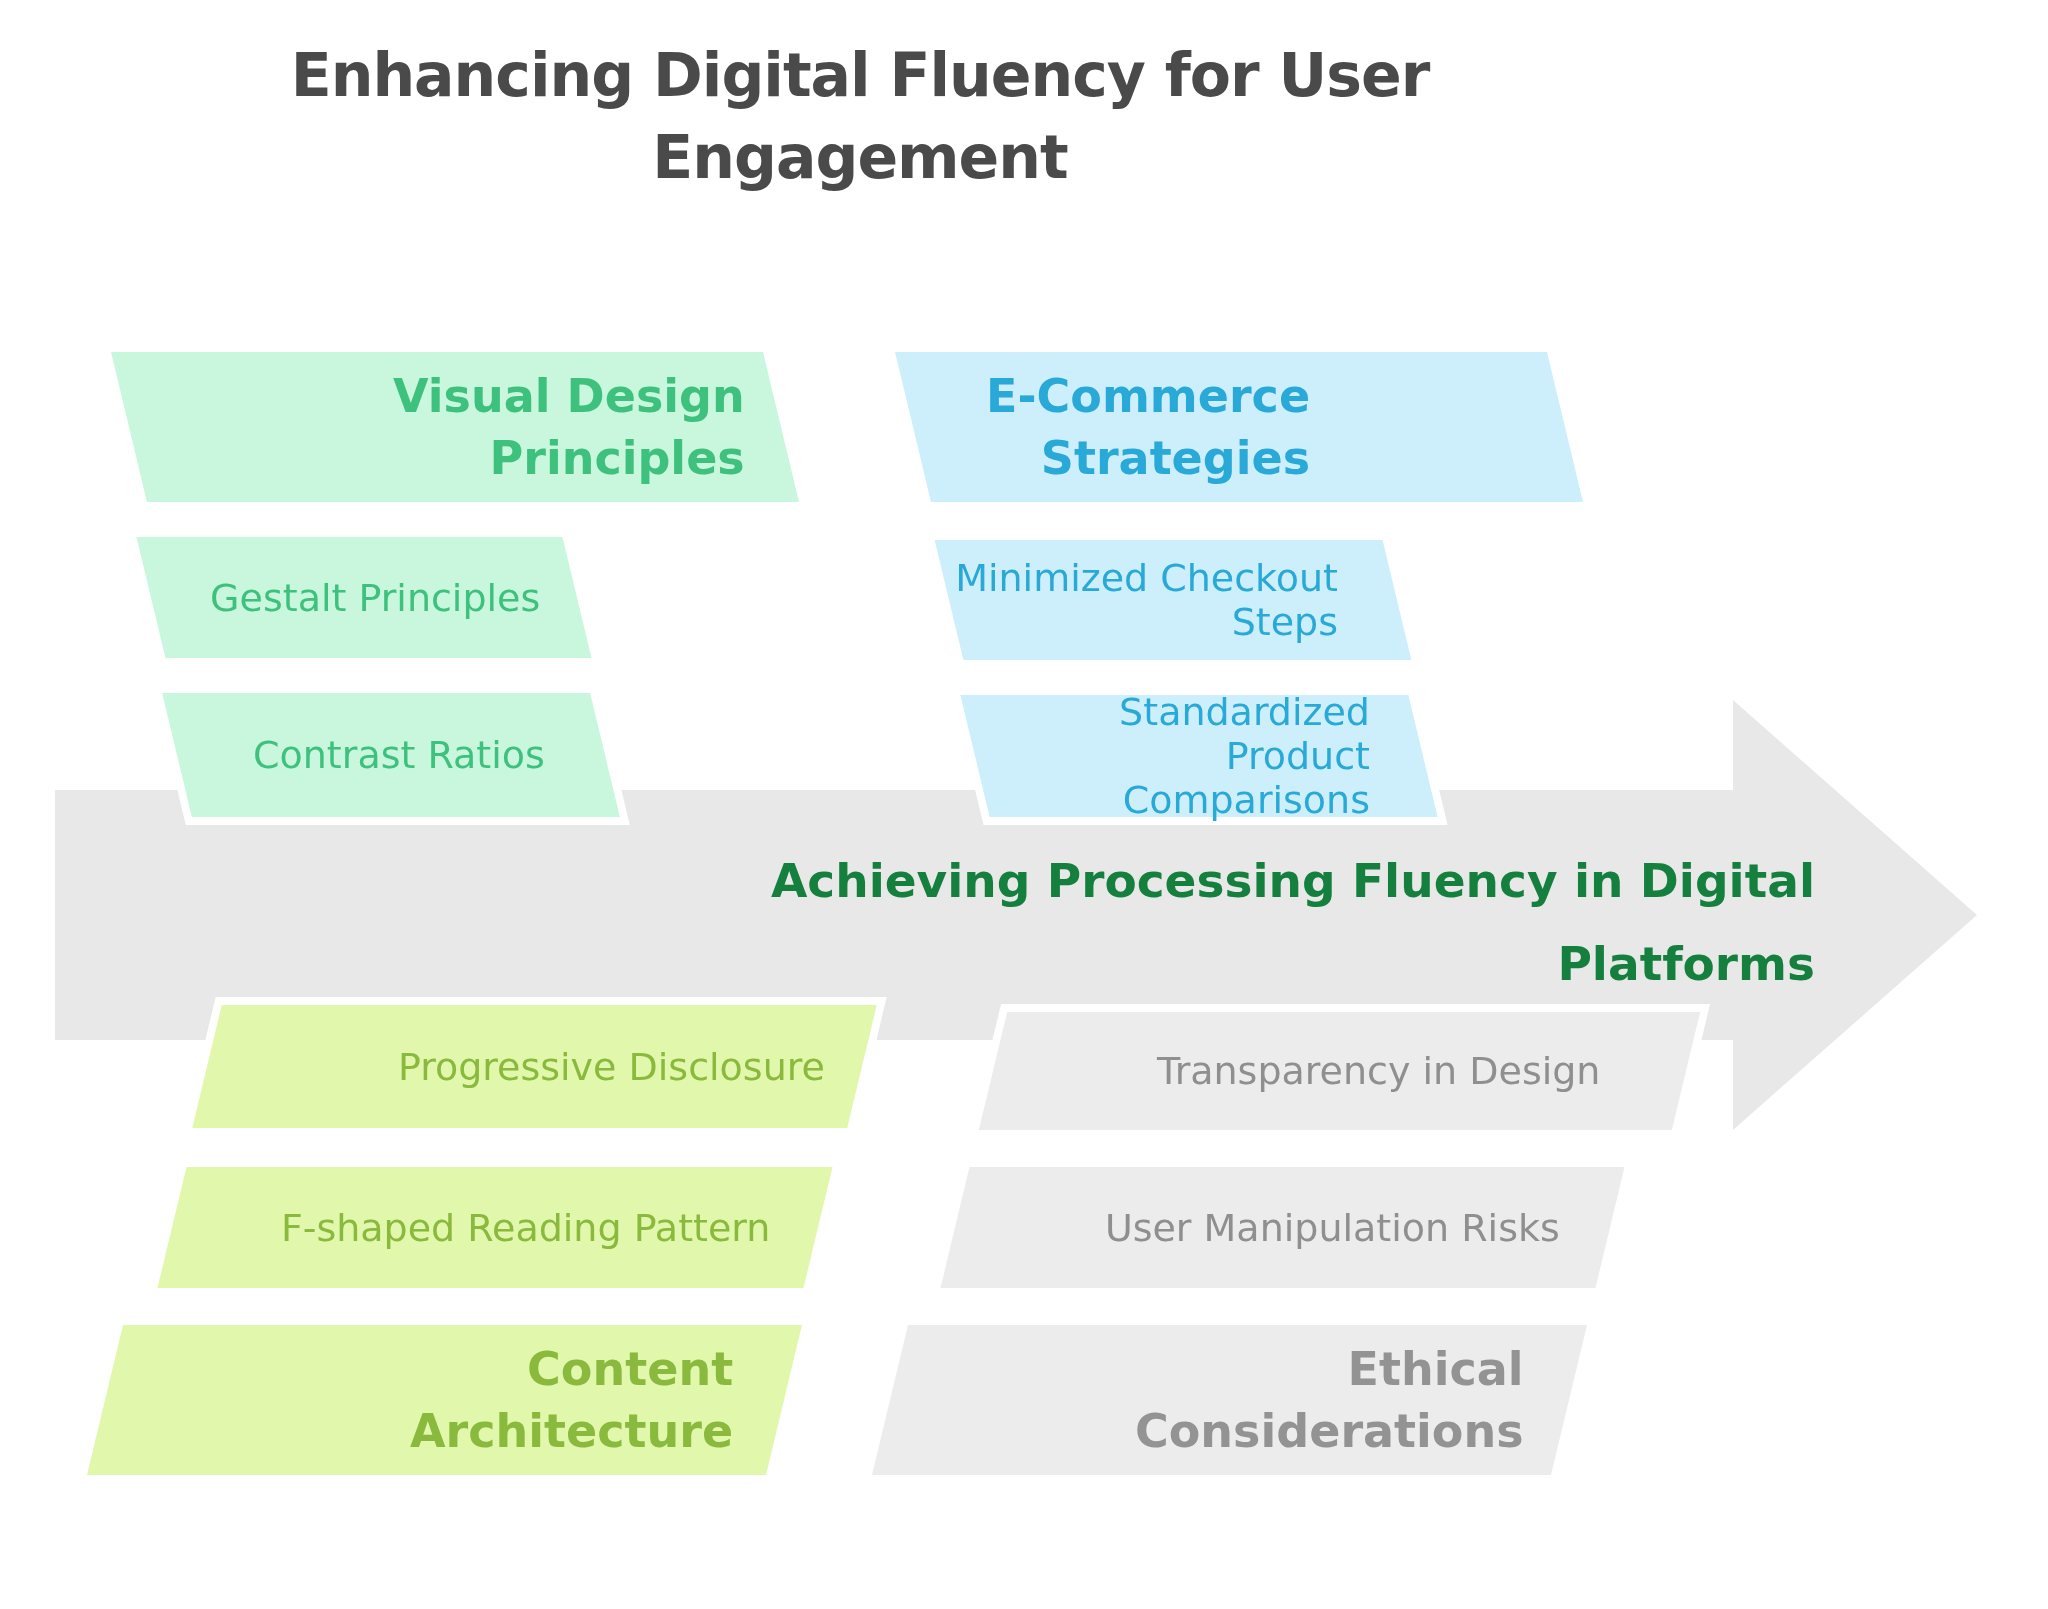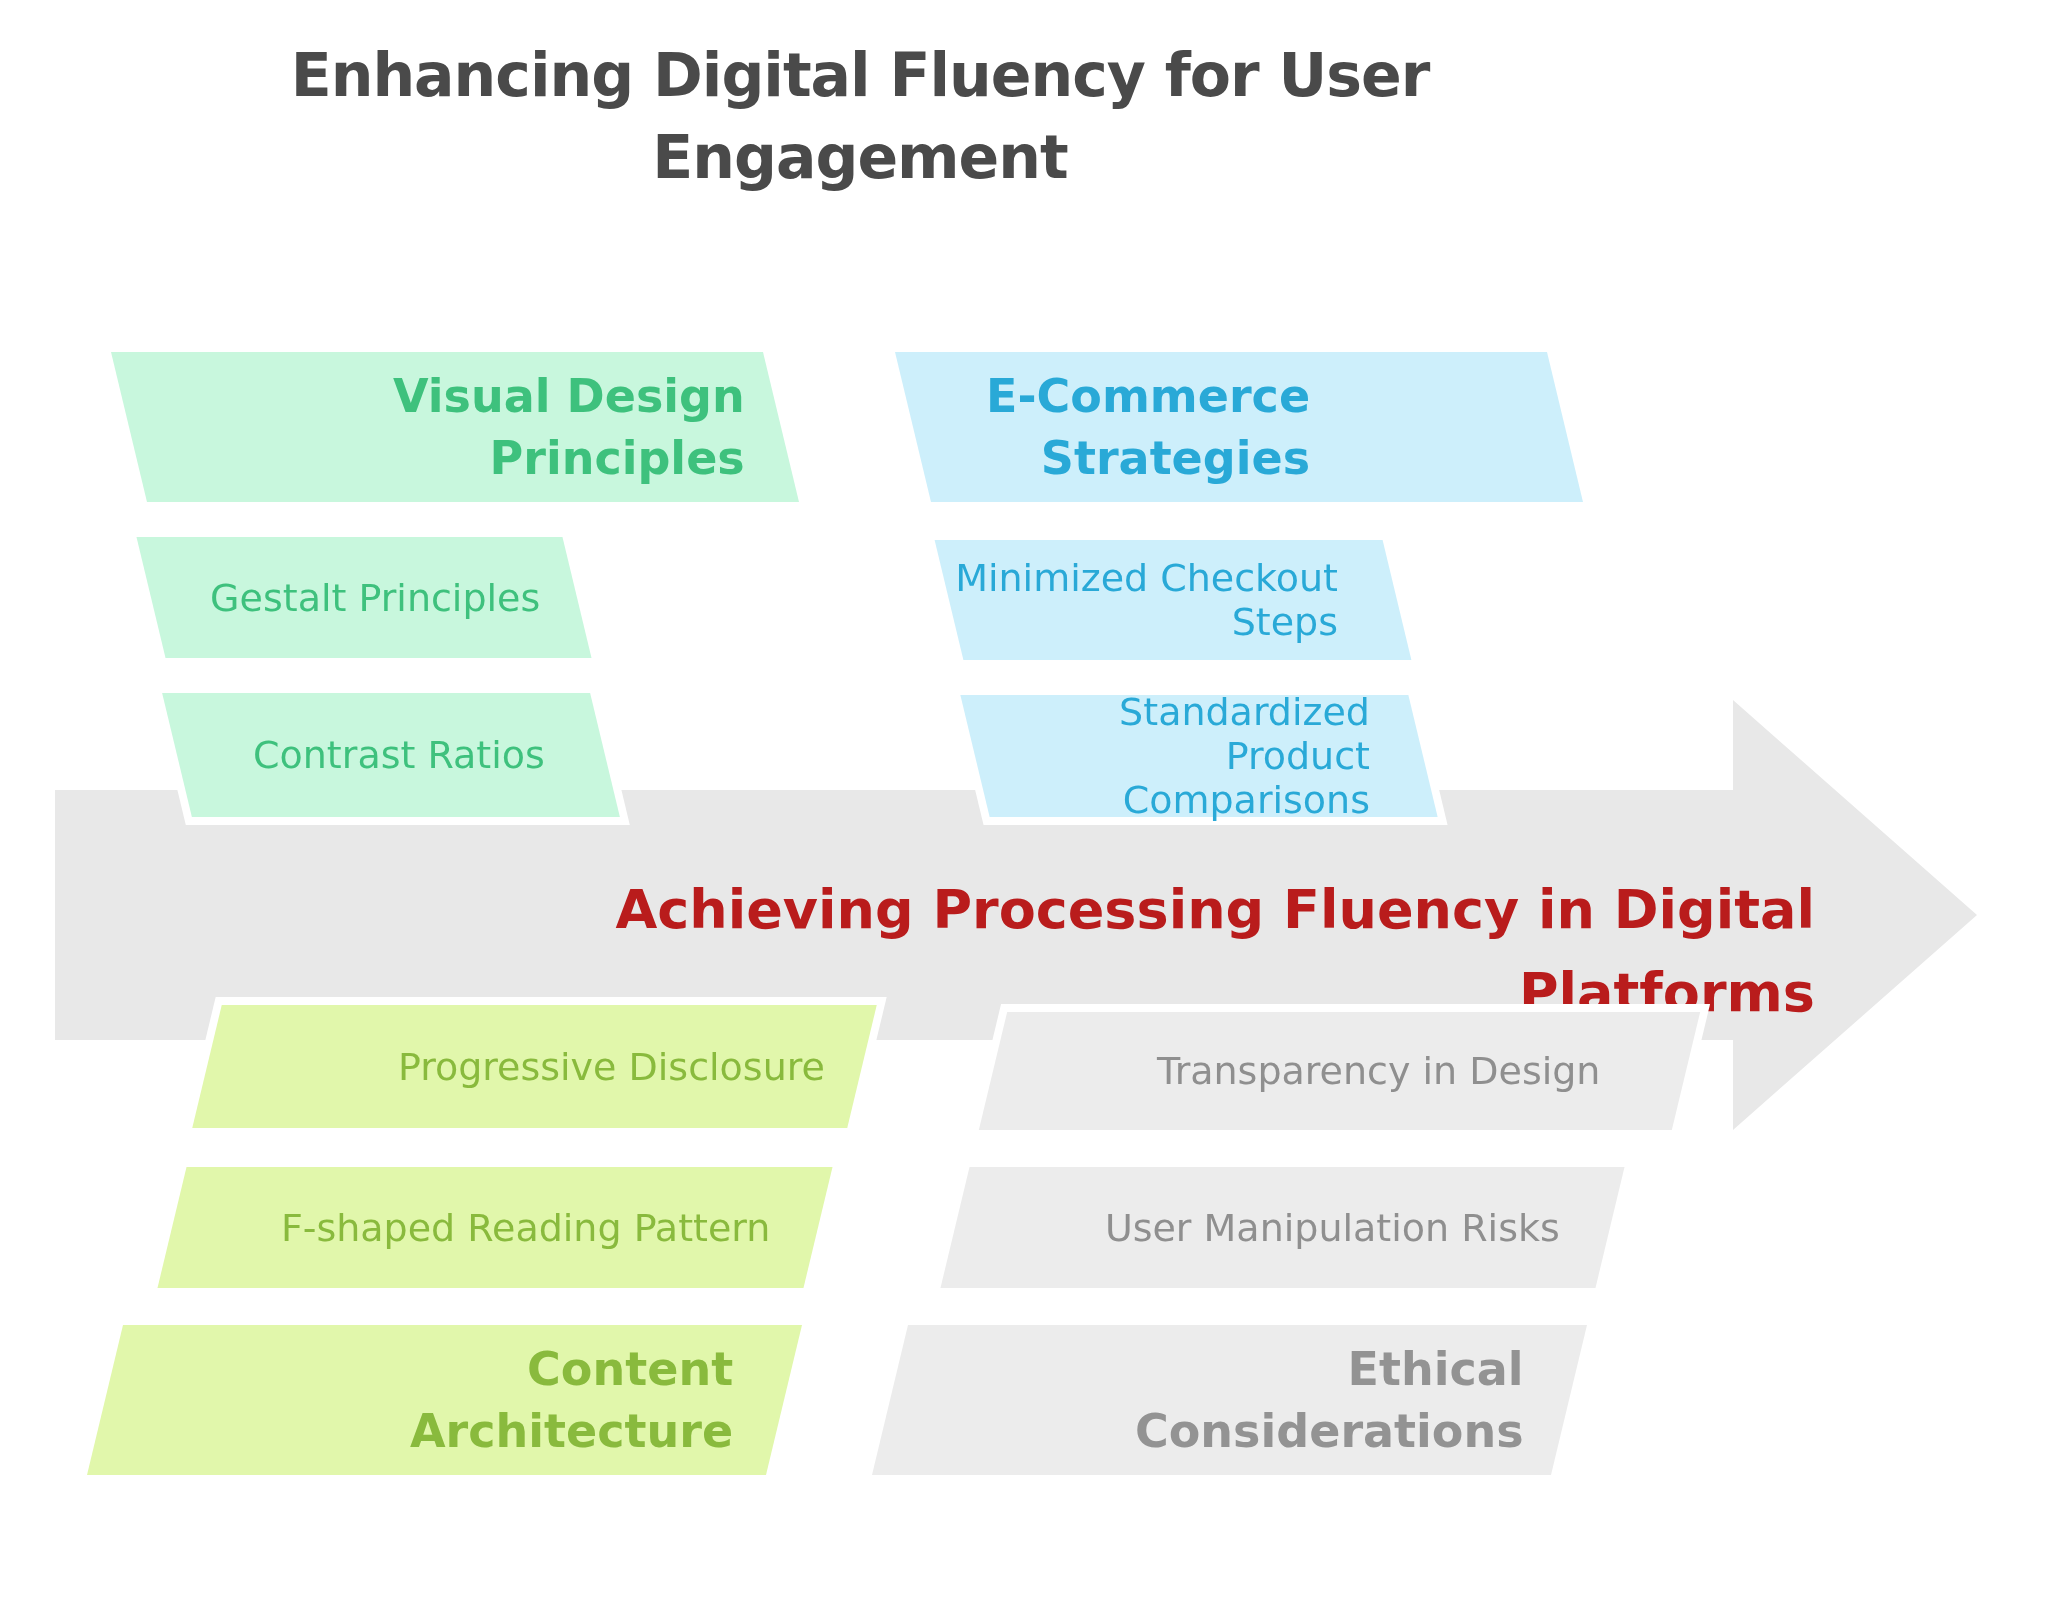--- a/index.html
+++ b/index.html
@@ -14,23 +14,23 @@
   #title{
     position:absolute;left:0;top:34px;width:1720px;
     text-align:center;
     font-size:60px;font-weight:bold;letter-spacing:-1px;
     line-height:82px;color:#4a4a4a;
     white-space:pre-line;
   }
   
   #arrow-svg{position:absolute;left:0;top:0;}
   #arrow-label{
-    position:absolute;left:415px;top:868px;width:1400px;
+    position:absolute;left:415px;top:839px;width:1400px;
     text-align:right;
-    font-size:54px;font-weight:bold;color:#b91c1c;
+    font-size:47px;font-weight:bold;color:#15803d;
     line-height:83px;white-space:pre-line;
   }
   
   .box{
     position:absolute;
     display:flex;align-items:center;justify-content:flex-end;
     box-sizing:border-box;
     white-space:pre-line;
   }
   .sk-top{transform:skewX(13.5deg);}

